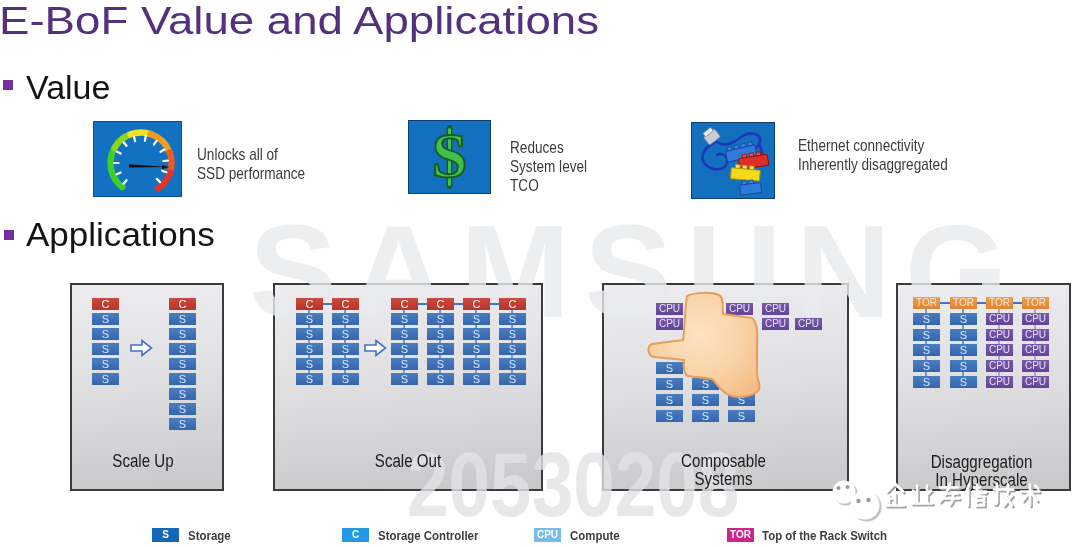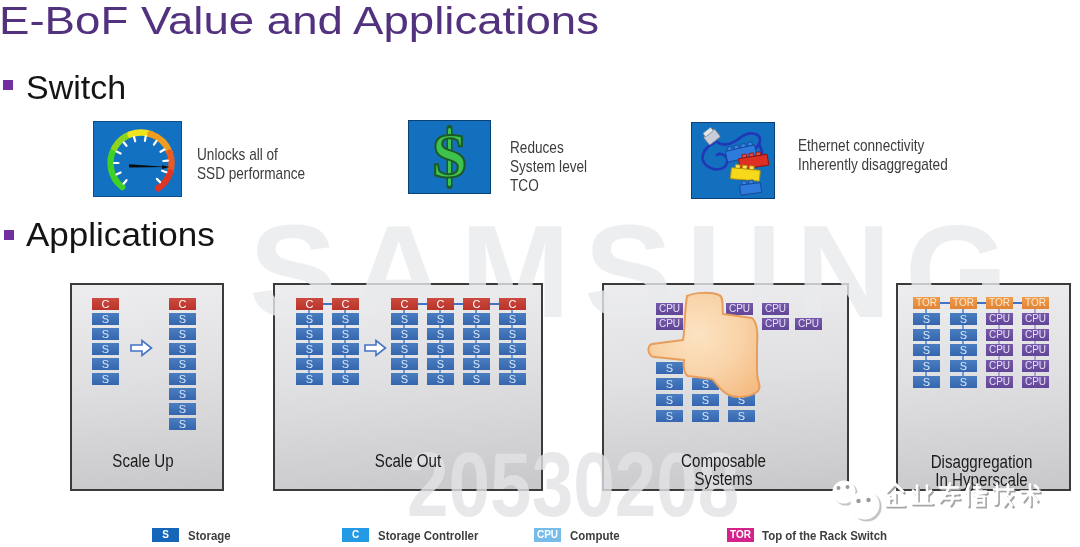--- a/index.html
+++ b/index.html
@@ -49,21 +49,21 @@
 <div class="panel" style="left:70px;width:150px;"></div>
 <div class="panel" style="left:273px;width:266px;"></div>
 <div class="panel" style="left:602px;width:243px;"></div>
 <div class="panel" style="left:896px;width:171px;"></div>
 
 <div class="wm-sam">SAMSUNG</div>
 <div class="wm-num">20530208</div>
 
 <div class="title">E-BoF Value and Applications</div>
 <div class="bullet" style="left:3px;top:80px;"></div>
-<div class="h2" style="left:26px;top:70px;">Switch</div>
+<div class="h2" style="left:26px;top:70px;">Value</div>
 <div class="bullet" style="left:4px;top:230px;"></div>
 <div class="h2" style="left:26px;top:217px;transform:scaleX(1.03);">Applications</div>
 
 <div class="cap" style="left:197px;top:145px;">Unlocks all of<br>SSD performance</div>
 <div class="cap" style="left:510px;top:138px;">Reduces<br>System level<br>TCO</div>
 <div class="cap" style="left:798px;top:136px;">Ethernet connectivity<br>Inherently disaggregated</div>
 
 <svg style="left:93px;top:121px;" width="89" height="76" viewBox="0 0 89 76">
   <rect x="0.5" y="0.5" width="88" height="75" fill="#1272c1" stroke="#0d4f8c"></rect>
   <g fill="none" stroke-width="6.4" stroke-linecap="round">

